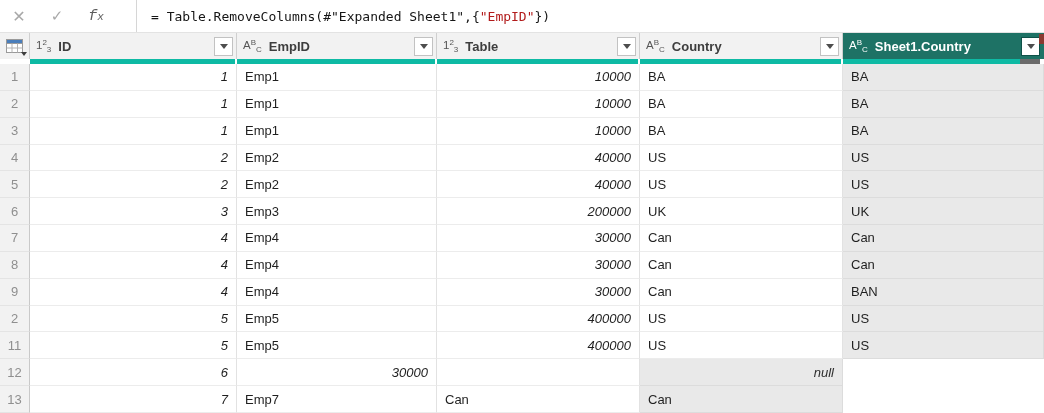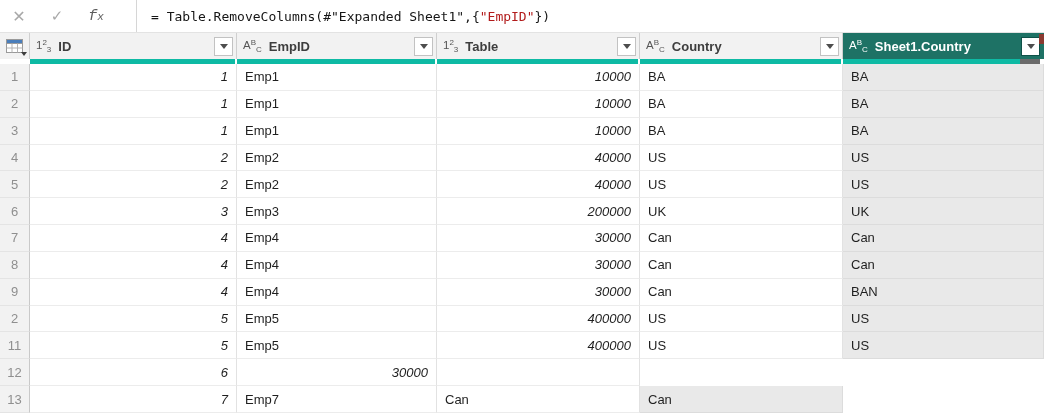--- a/index.html
+++ b/index.html
@@ -219,20 +219,21 @@
         <div class="cell">Emp5</div>
         <div class="cell num">400000</div>
         <div class="cell">US</div>
         <div class="cell selcol">US</div>
       </div>
       <div class="row grid-cols">
         <div class="rnum">12</div>
         <div class="cell num">6</div>
         <div class="cell num">30000</div>
         <div class="cell"></div>
+        <div class="cell selcol nullv">null</div>
       </div>
       <div class="row grid-cols">
         <div class="rnum">13</div>
         <div class="cell num">7</div>
         <div class="cell">Emp7</div>
         <div class="cell">Can</div>
         <div class="cell selcol">Can</div>
       </div>
     </div>
 

